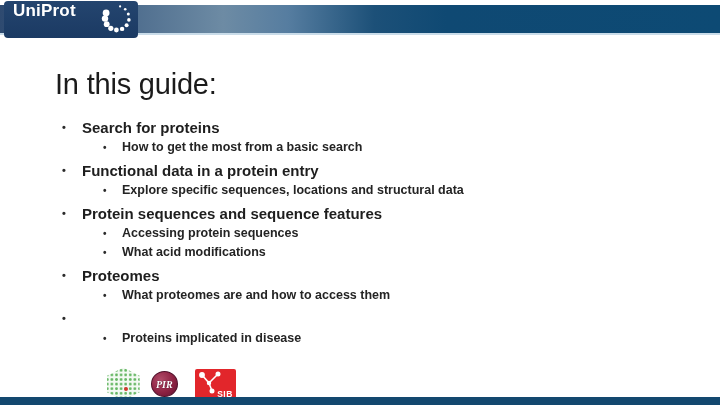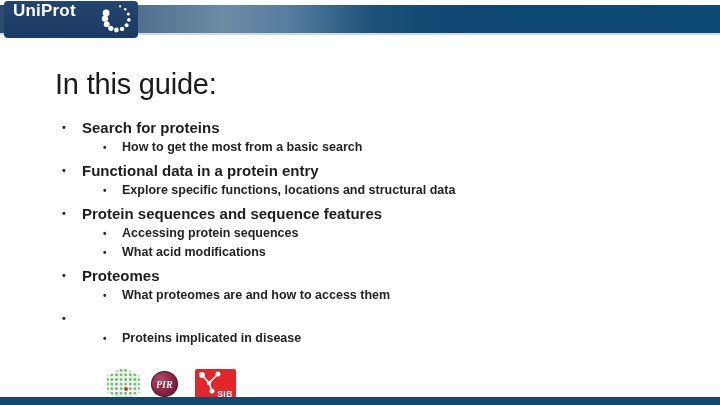--- a/index.html
+++ b/index.html
@@ -123,21 +123,21 @@
           <span class="label">How to get the most from a basic search</span>
         </div>
       </div>
       <div class="group">
         <div class="row main">
           <span class="bullet b1">•</span>
           <span class="label">Functional data in a protein entry</span>
         </div>
         <div class="row sub">
           <span class="bullet b2">•</span>
-          <span class="label">Explore specific functions, locations and structural data</span>
+          <span class="label">Explore specific sequences, locations and structural data</span>
         </div>
       </div>
       <div class="group">
         <div class="row main">
           <span class="bullet b1">•</span>
           <span class="label">Protein sequences and sequence features</span>
         </div>
         <div class="row sub">
           <span class="bullet b2">•</span>
           <span class="label">Accessing protein sequences</span>

